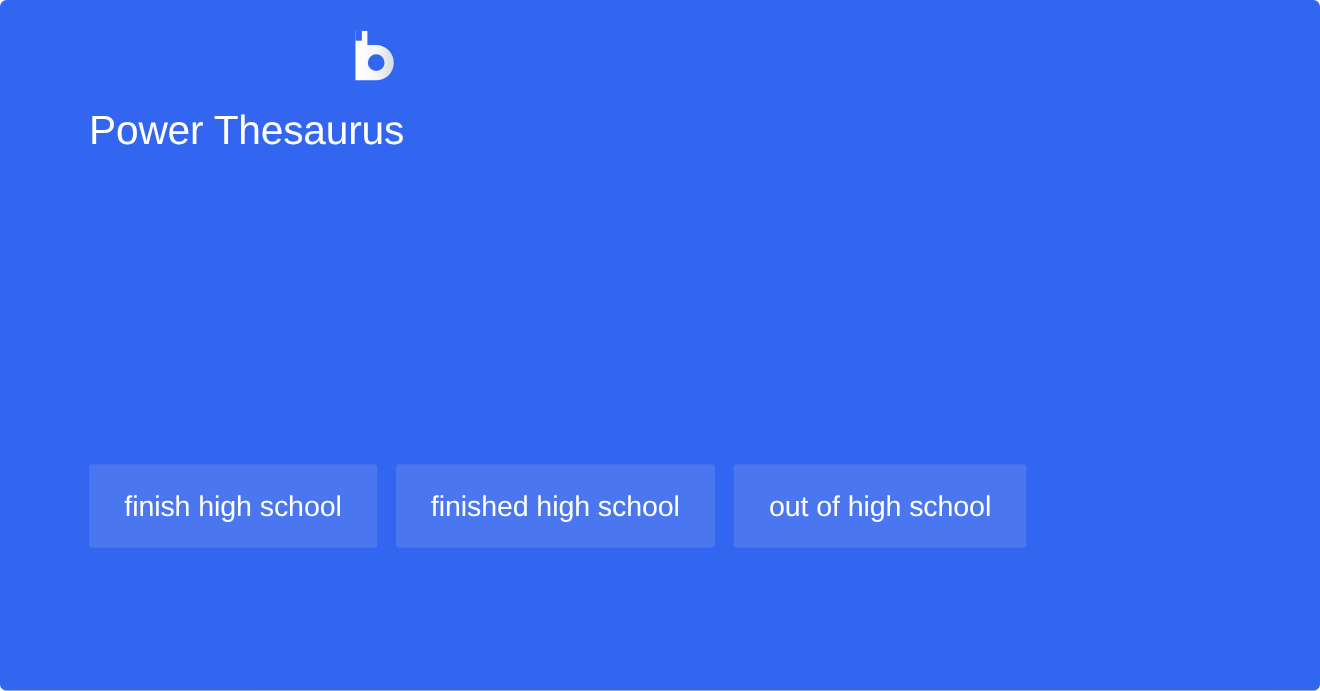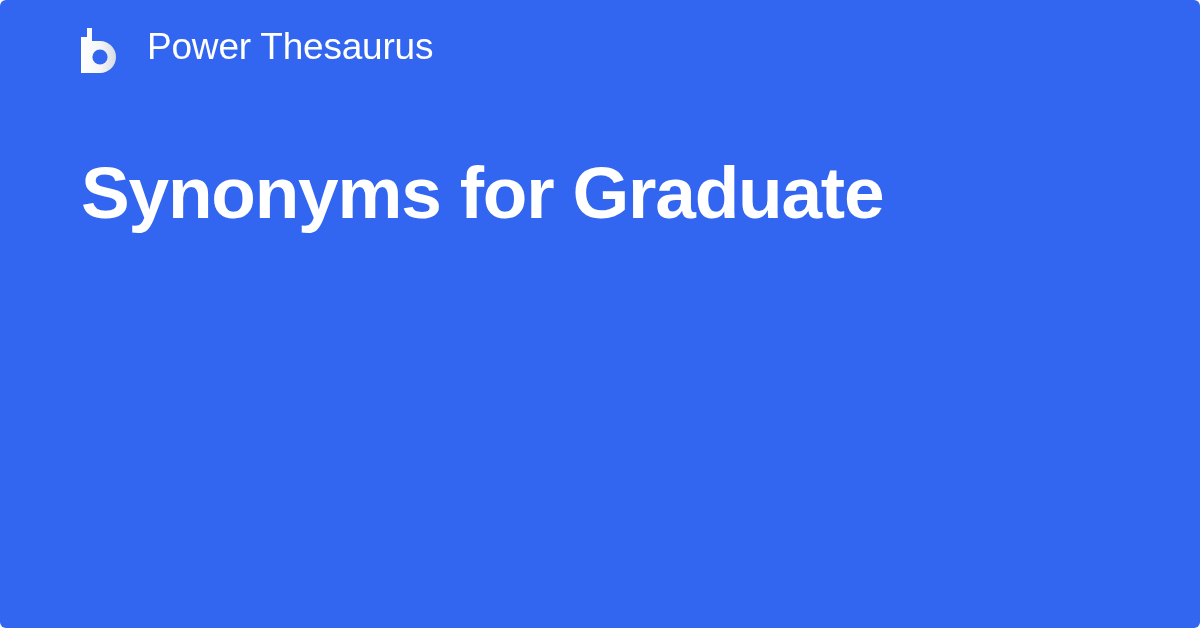--- a/index.html
+++ b/index.html
@@ -18,23 +18,24 @@
     font-family: "Liberation Sans", sans-serif;
     -webkit-font-smoothing: antialiased;
   }
 
   
   .brand {
     position: absolute;
     left: 81px;
     top: 28px;
     display: flex;
-    align-items: flex-start;
+    align-items: flex-end;
     gap: 22px;
     height: 56px;
+    flex-direction: column;
   }
 
   .brand-logo {
     width: 44px;
     height: 50px;
     display: block;
     flex: 0 0 auto;
   }
 
   .brand-name {
@@ -111,18 +112,22 @@
       <path fill="url(#bGrad)" d="M0,0 h11 v13 h8 a16,16 0 1,1 0,32 h-19 z"></path>
 
       <rect x="0" y="0" width="6" height="9" fill="#3366f0"></rect>
 
       <circle cx="19" cy="29" r="7.6" fill="#3366f0"></circle>
     </svg>
     <span class="brand-name">power thesaurus</span>
   </div>
 
   <h1 class="headline">
-    <span>Synonyms for Graduate</span>
     <br>
   </h1>
 
+  <div class="chips">
+    <div class="chip">finish high school</div>
+    <div class="chip">finished high school</div>
+    <div class="chip">out of high school</div>
+  </div>
 
 </div>
 
 </body></html>

